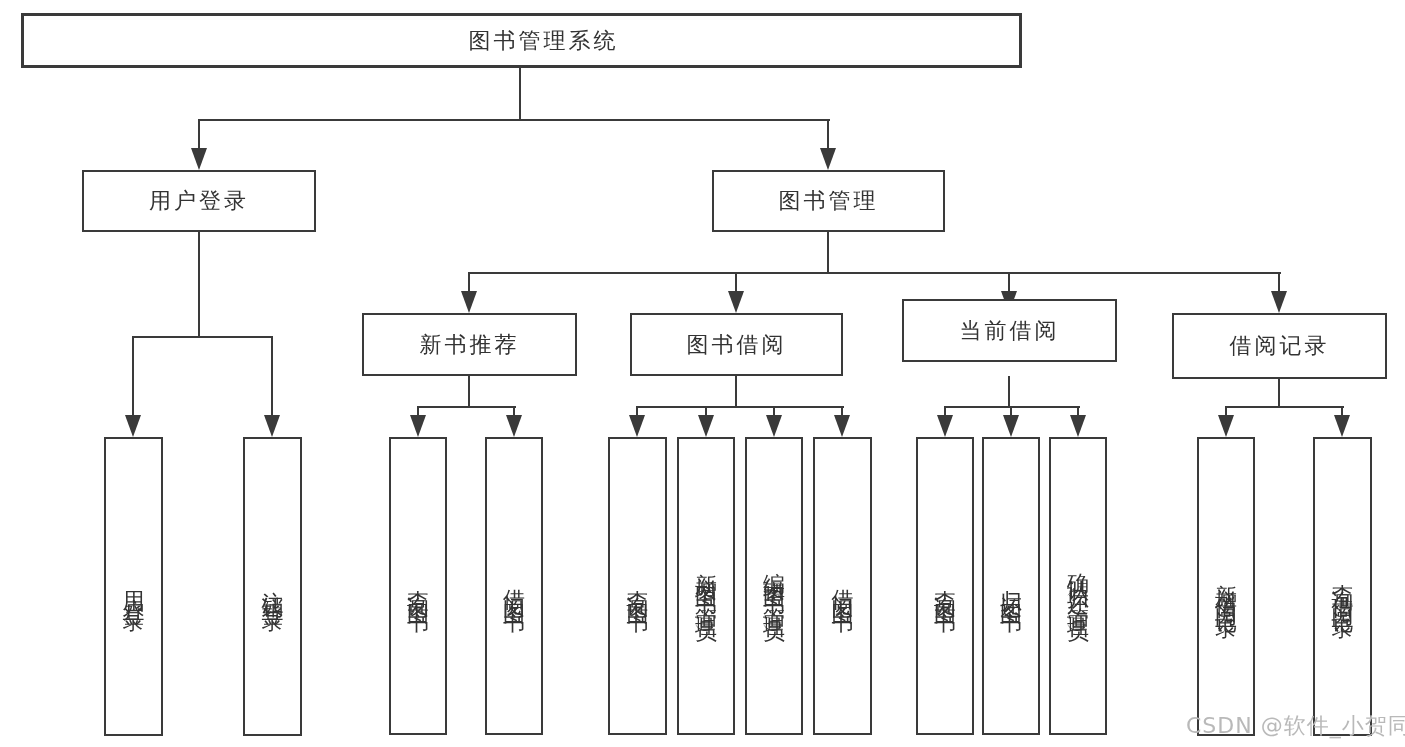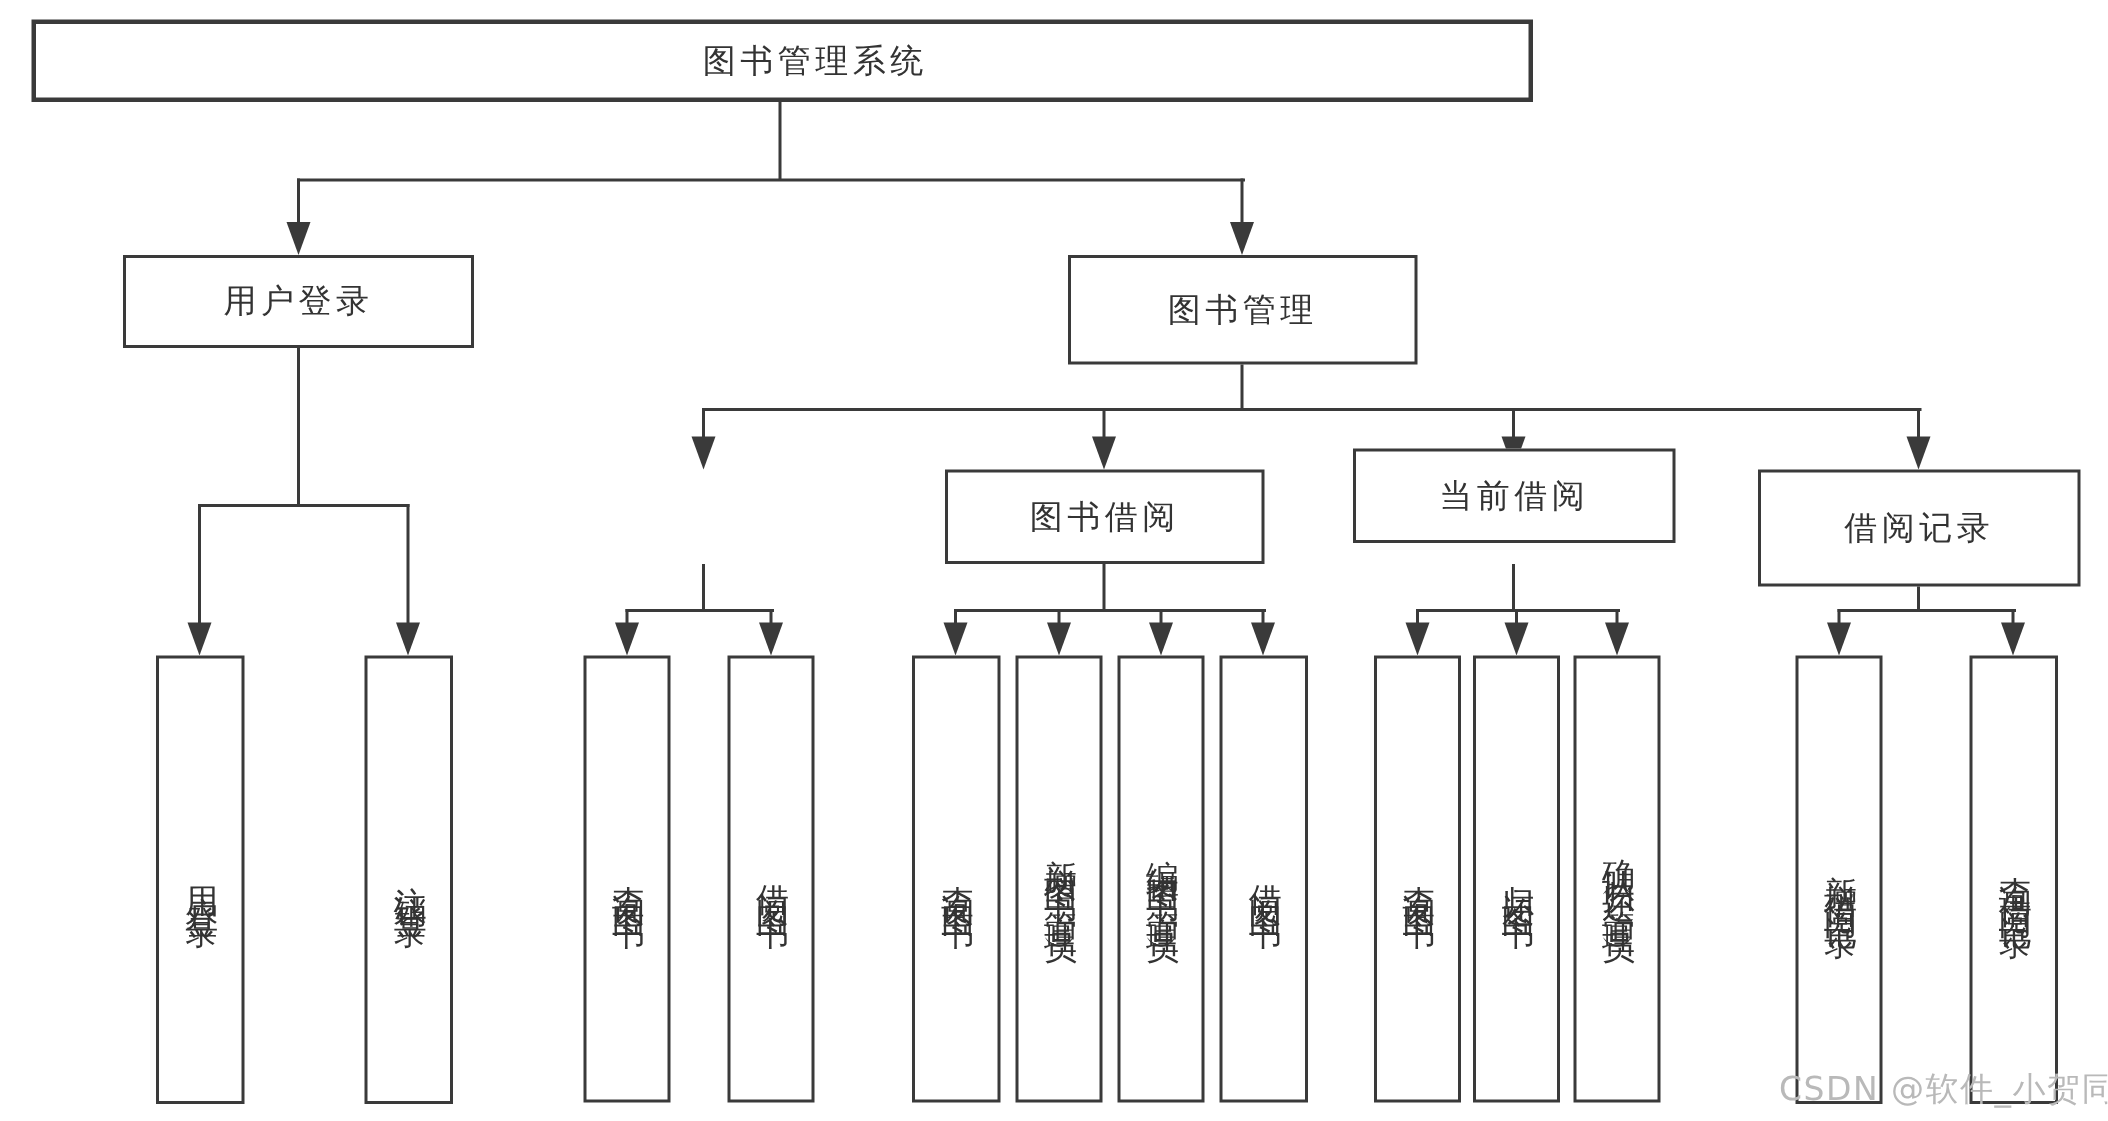--- a/index.html
+++ b/index.html
@@ -72,21 +72,21 @@
   <div class="vline" style="left:519px;top:68px;height:52px;"></div>
   <div class="hline" style="left:198px;top:119px;width:632px;"></div>
   <div class="vline" style="left:198px;top:119px;height:33px;"></div>
   <div class="arrow" style="left:191px;top:148px;"></div>
   <div class="vline" style="left:827px;top:119px;height:33px;"></div>
   <div class="arrow" style="left:820px;top:148px;"></div>
 
   <div class="box" style="left:82px;top:170px;width:234px;height:62px;">
     <span>用户登录</span>
   </div>
-  <div class="box" style="left:712px;top:170px;width:233px;height:73px;">
+  <div class="box" style="left:712px;top:170px;width:233px;height:62px;">
     <span>图书管理</span>
   </div>
 
   <div class="vline" style="left:198px;top:232px;height:106px;"></div>
   <div class="hline" style="left:132px;top:336px;width:141px;"></div>
   <div class="vline" style="left:132px;top:336px;height:84px;"></div>
   <div class="arrow" style="left:125px;top:415px;"></div>
   <div class="vline" style="left:271px;top:336px;height:84px;"></div>
   <div class="arrow" style="left:264px;top:415px;"></div>
 
@@ -94,27 +94,30 @@
   <div class="hline" style="left:468px;top:272px;width:813px;"></div>
   <div class="vline" style="left:468px;top:272px;height:21px;"></div>
   <div class="arrow" style="left:461px;top:291px;"></div>
   <div class="vline" style="left:735px;top:272px;height:21px;"></div>
   <div class="arrow" style="left:728px;top:291px;"></div>
   <div class="vline" style="left:1008px;top:272px;height:21px;"></div>
   <div class="arrow" style="left:1001px;top:291px;"></div>
   <div class="vline" style="left:1278px;top:272px;height:21px;"></div>
   <div class="arrow" style="left:1271px;top:291px;"></div>
 
+  <div class="box" style="left:362px;top:313px;width:215px;height:63px;">
+    <span>新书推荐</span>
+  </div>
   <div class="box" style="left:630px;top:313px;width:213px;height:63px;align-items:center;">
     <span>图书借阅</span>
   </div>
   <div class="box" style="left:902px;top:299px;width:215px;height:63px;">
     <span>当前借阅</span>
   </div>
-  <div class="box" style="left:1172px;top:313px;width:215px;height:78px;">
+  <div class="box" style="left:1172px;top:313px;width:215px;height:66px;">
     <span>借阅记录</span>
   </div>
 
   <div class="vline" style="left:468px;top:376px;height:32px;"></div>
   <div class="hline" style="left:417px;top:406px;width:99px;"></div>
   <div class="vline" style="left:417px;top:406px;height:14px;"></div>
   <div class="arrow" style="left:410px;top:415px;"></div>
   <div class="vline" style="left:513px;top:406px;height:14px;"></div>
   <div class="arrow" style="left:506px;top:415px;"></div>
 

